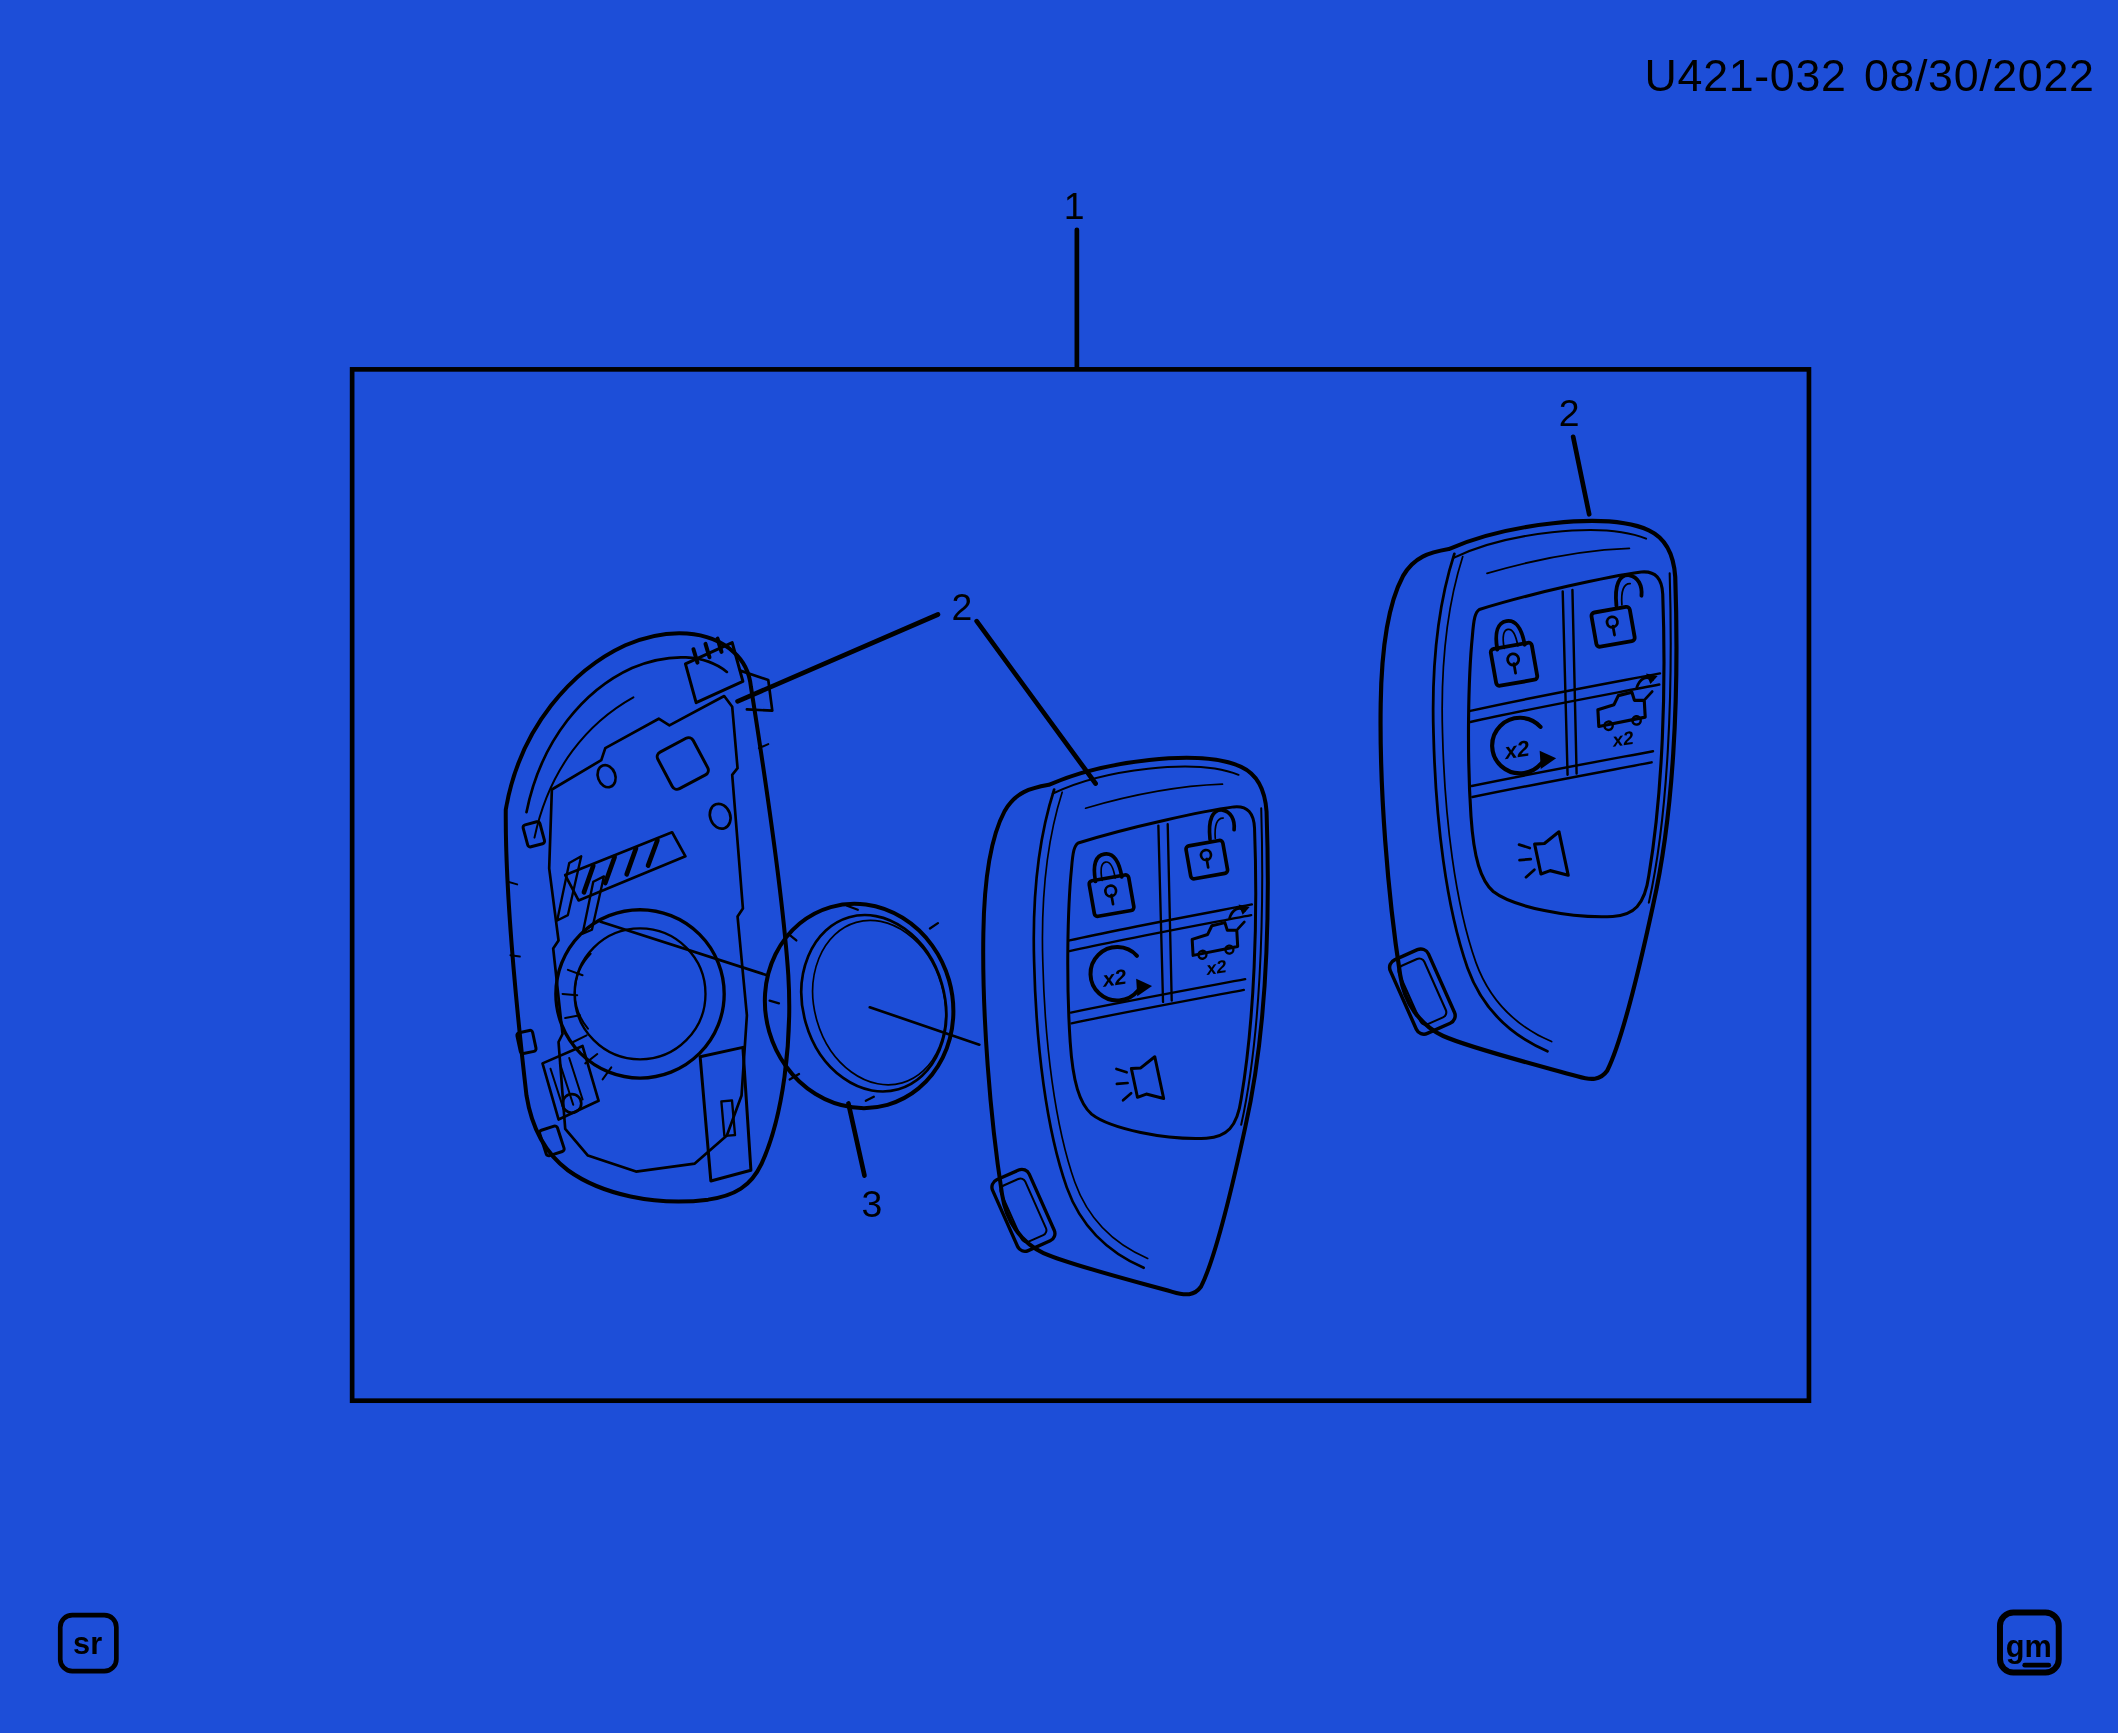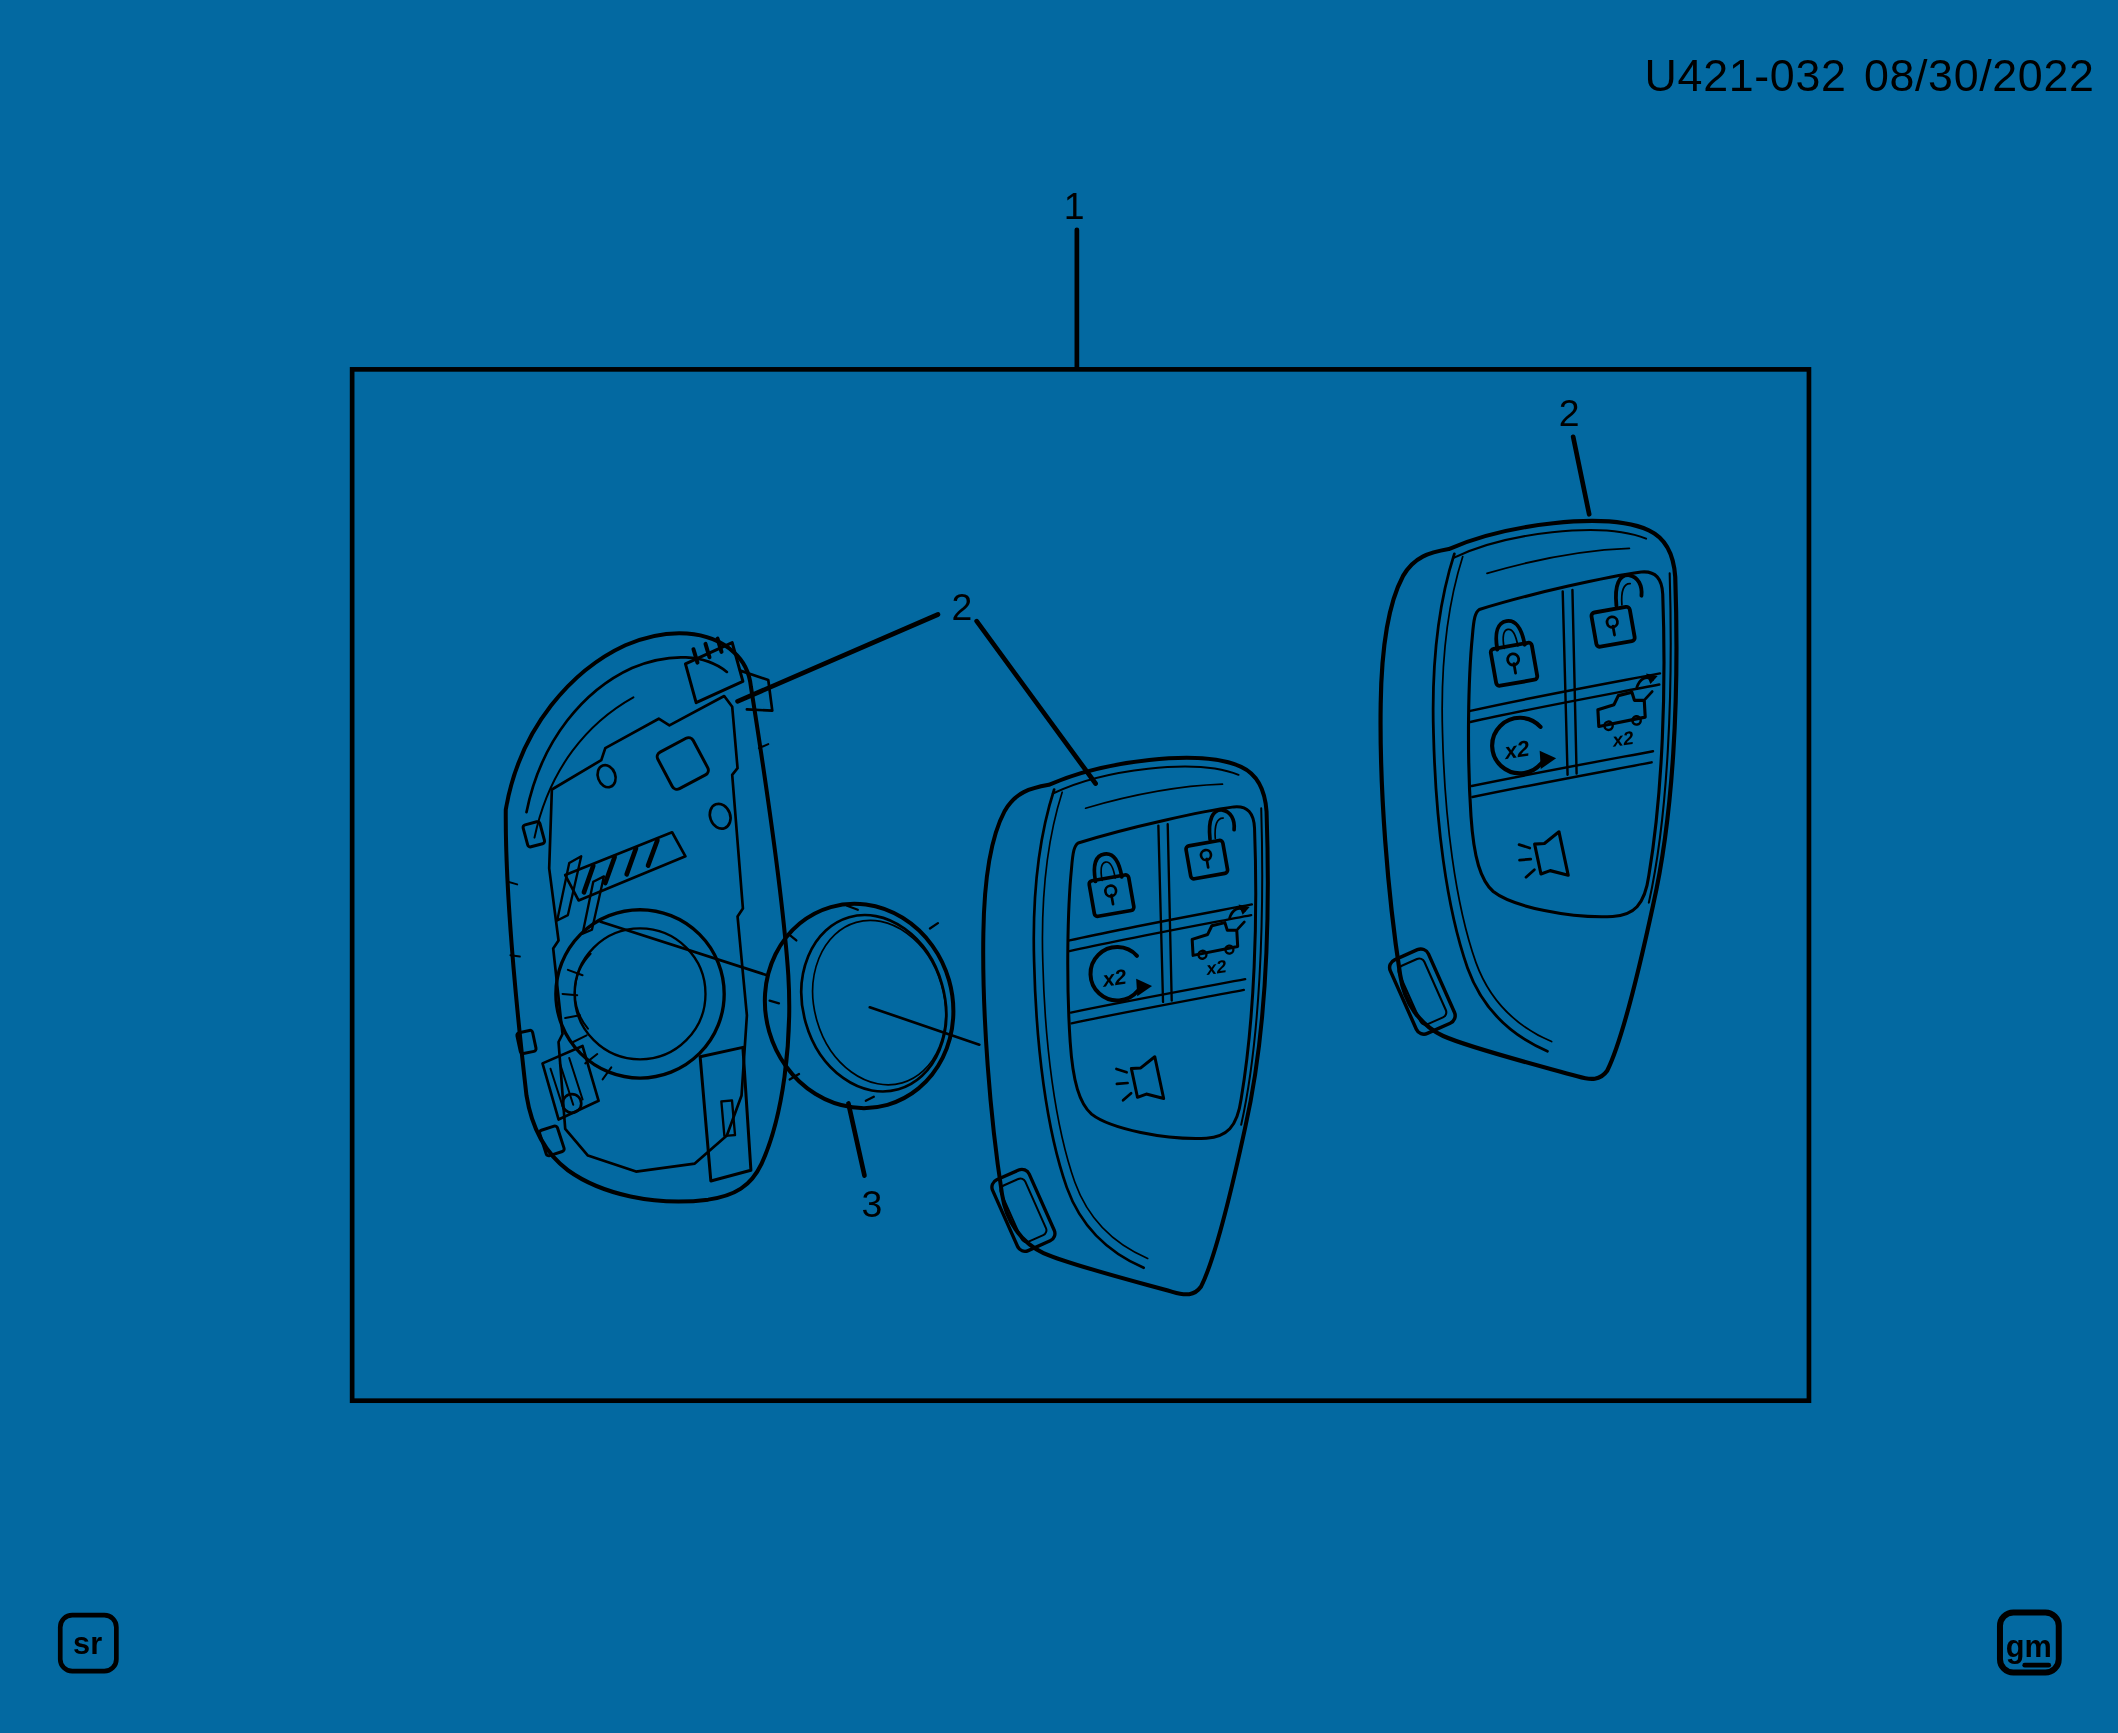--- a/index.html
+++ b/index.html
@@ -1,19 +1,19 @@
 <!DOCTYPE html>
 <html style="font-size:10.7px"><head>
 <meta charset="utf-8">
 <style>
   html,body{margin:0;padding:0;background:#ffffff;}
   .page{
     position:relative;
     width:2119px;height:1734px;
-    background:#0369a1;
+    background:#1d4ed8;
     font-family:"Liberation Sans", sans-serif;
     overflow:hidden;
   }
   svg{position:absolute;left:0;top:0;}
   text{fill:#000000;}
   .hdr{font-size:67px;letter-spacing:1px;}
   .callout{font-size:56px;text-anchor:middle;}
   .badge{font-size:46px;font-weight:bold;text-anchor:middle;}
   .x2{font-size:32px;font-weight:bold;font-style:italic;text-anchor:middle;}
   .x2s{font-size:27px;font-weight:bold;font-style:italic;text-anchor:middle;}

